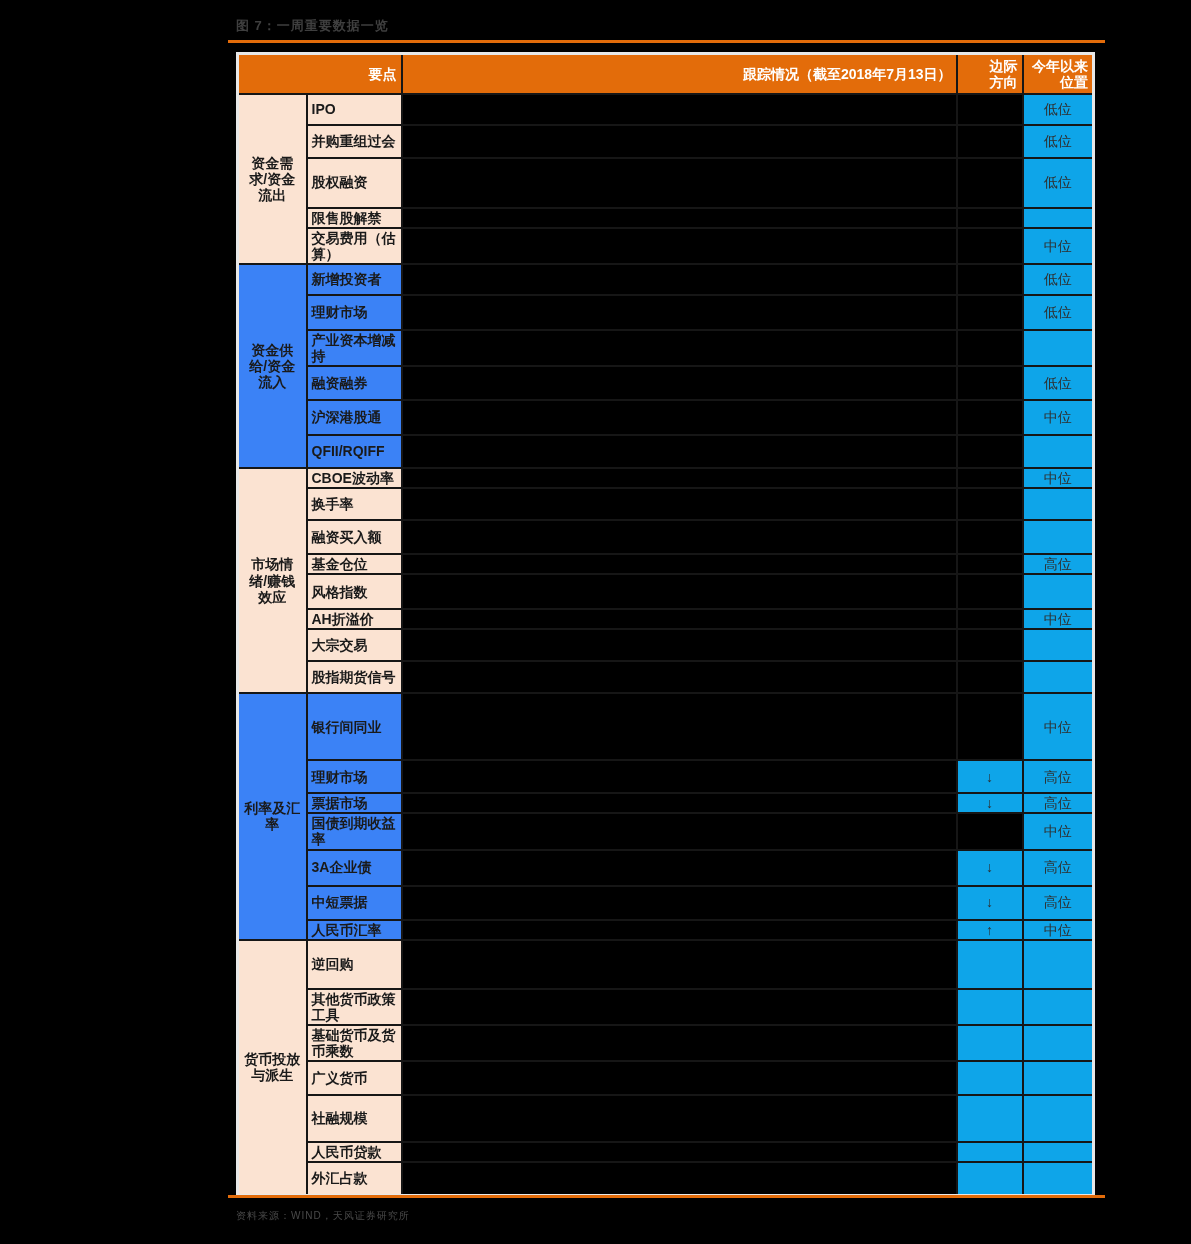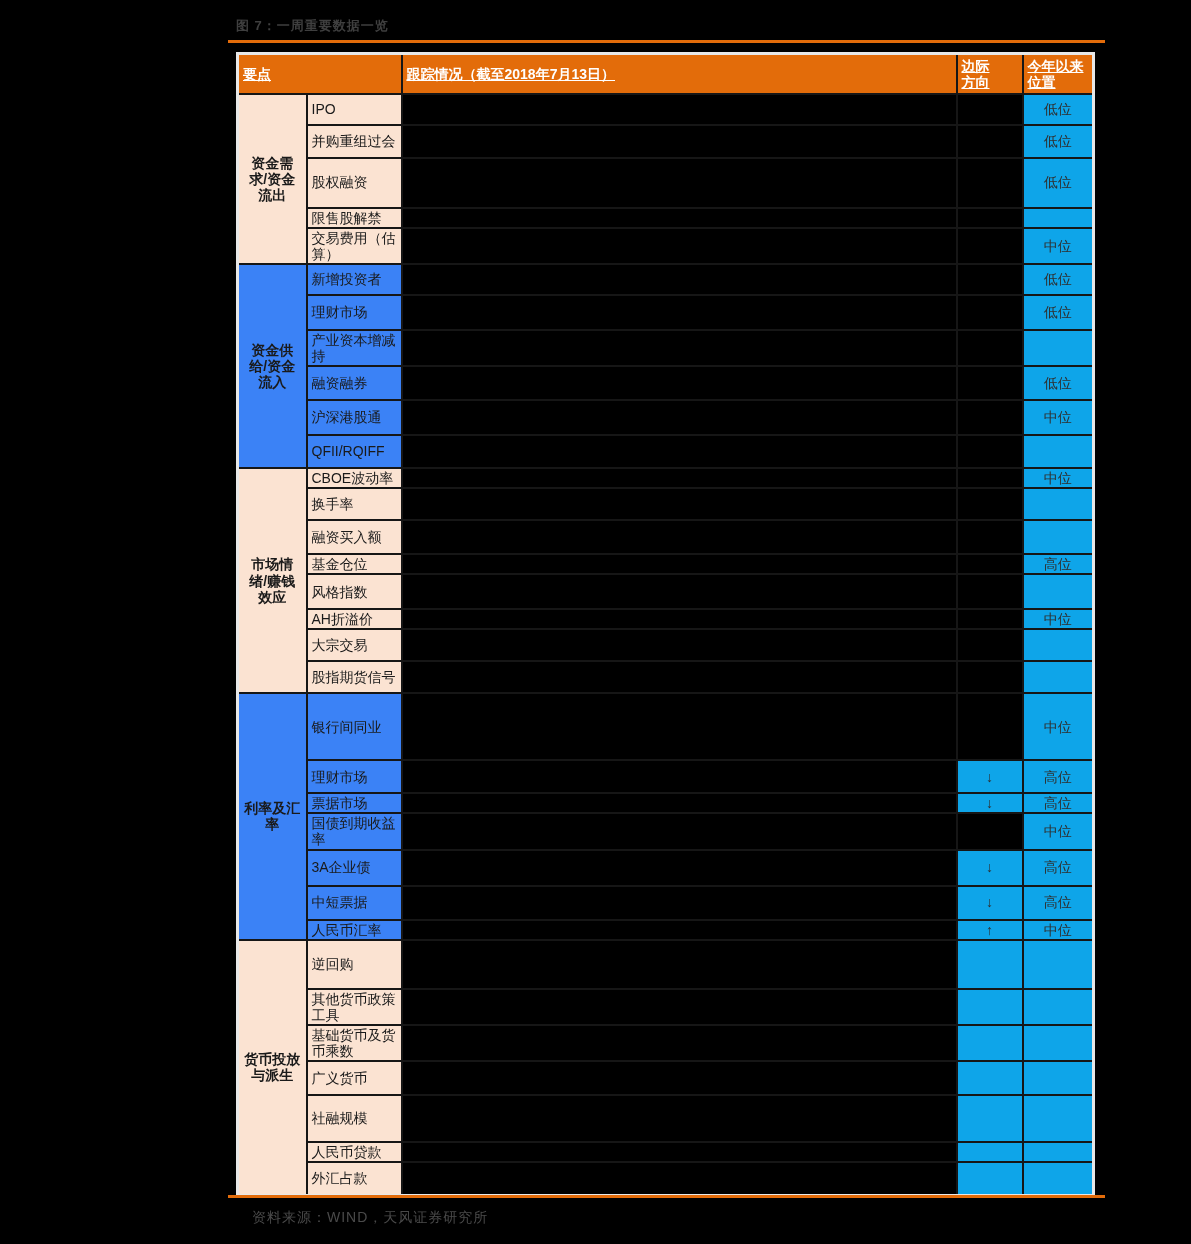--- a/index.html
+++ b/index.html
@@ -30,24 +30,23 @@
     width: 877px;
     height: 3px;
     background: #E36C0A;
   }
   .rule-top { top: 40px; }
   .rule-bottom { top: 1195px; }
   .source-note {
     position: absolute;
     left: 236px;
     top: 1209px;
-    font-size: 14px;
+    font-size: 10px;
     color: #4a4a4a;
     letter-spacing: 1px;
-    margin-left: 16px;
   }
   table.main {
     position: absolute;
     left: 236px;
     top: 52px;
     border-collapse: collapse;
     table-layout: fixed;
     width: 856px;
     border: 3px solid #e8e8e8;
   }
@@ -56,32 +55,31 @@
     padding: 1px 4px;
     line-height: 1.15;
     vertical-align: middle;
     font-size: 14px;
     overflow: hidden;
   }
   th.hdr {
     background: #E36C0A;
     color: #ffffff;
     font-weight: bold;
-    text-align: left;
+    text-align: right;
     white-space: pre-line;
-    text-decoration: underline;
   }
   td.group-cell {
     font-weight: bold;
     color: #1a1a1a;
     text-align: center;
     padding: 2px 3px;
   }
   td.row-label {
-    font-weight: normal;
+    font-weight: bold;
     color: #1a1a1a;
     text-align: left;
     padding-left: 6px;
   }
   .band-a { background: #FBE3D2; }
   .band-b { background: #3b82f6; }
   td.cell-dark { background: #000000; border-color: #000000; }
   td.cell-white {
     background: #0ea5e9;
     color: #2f2f2f;

